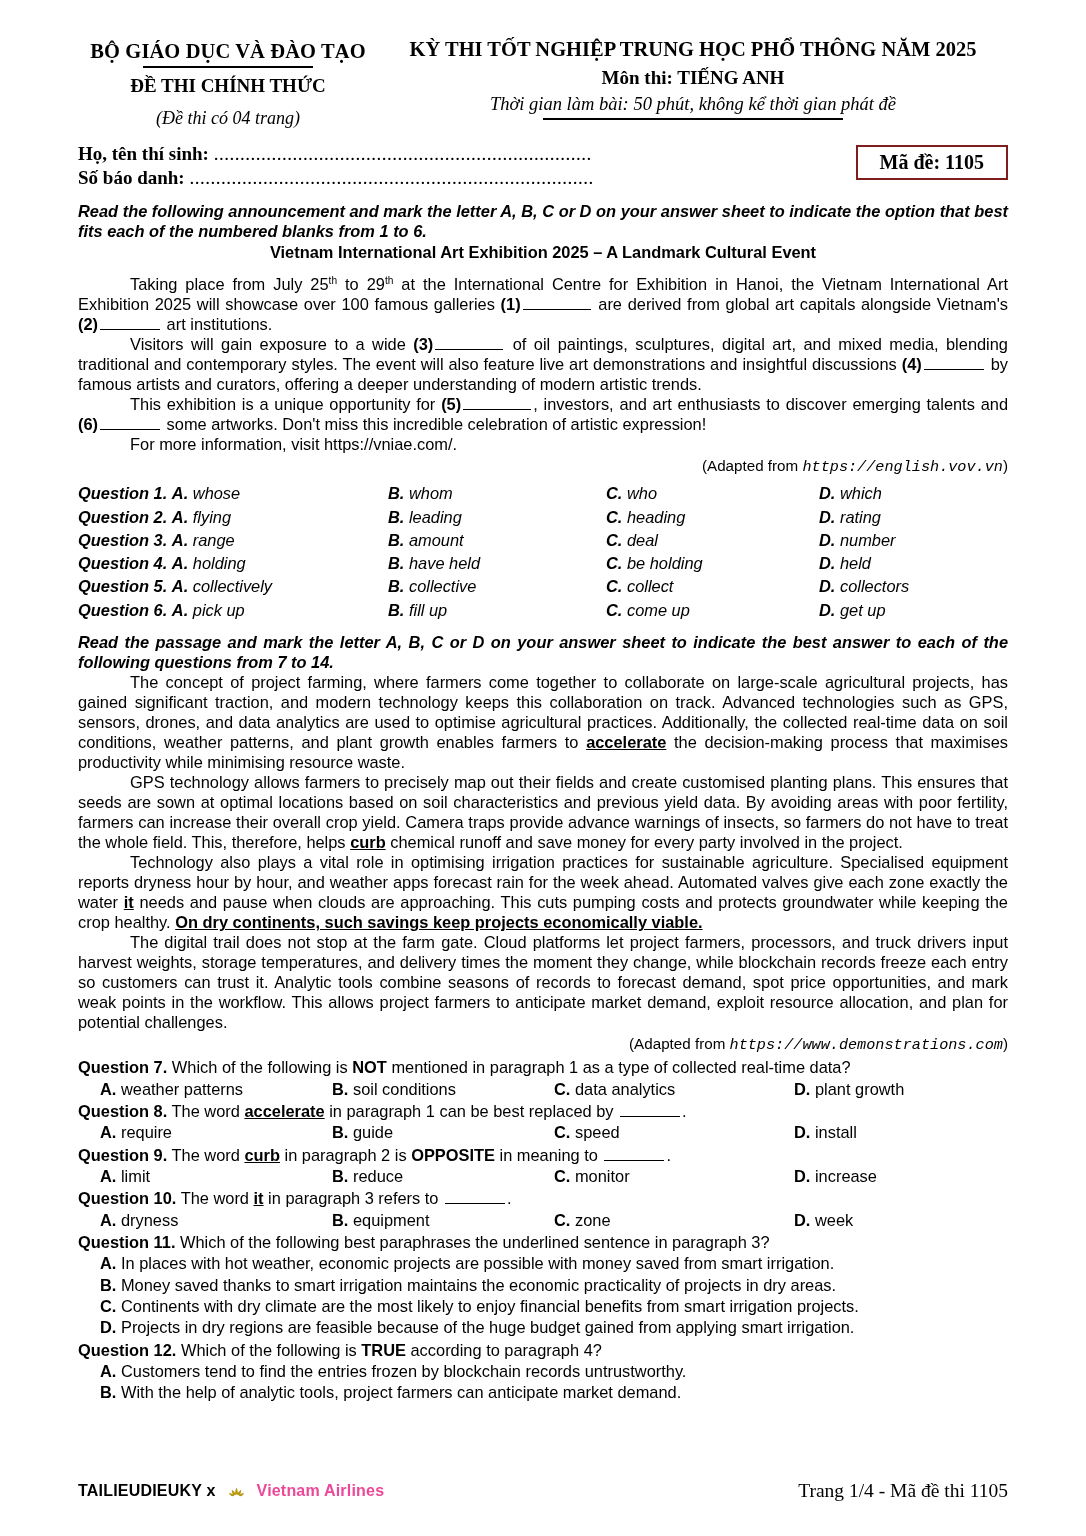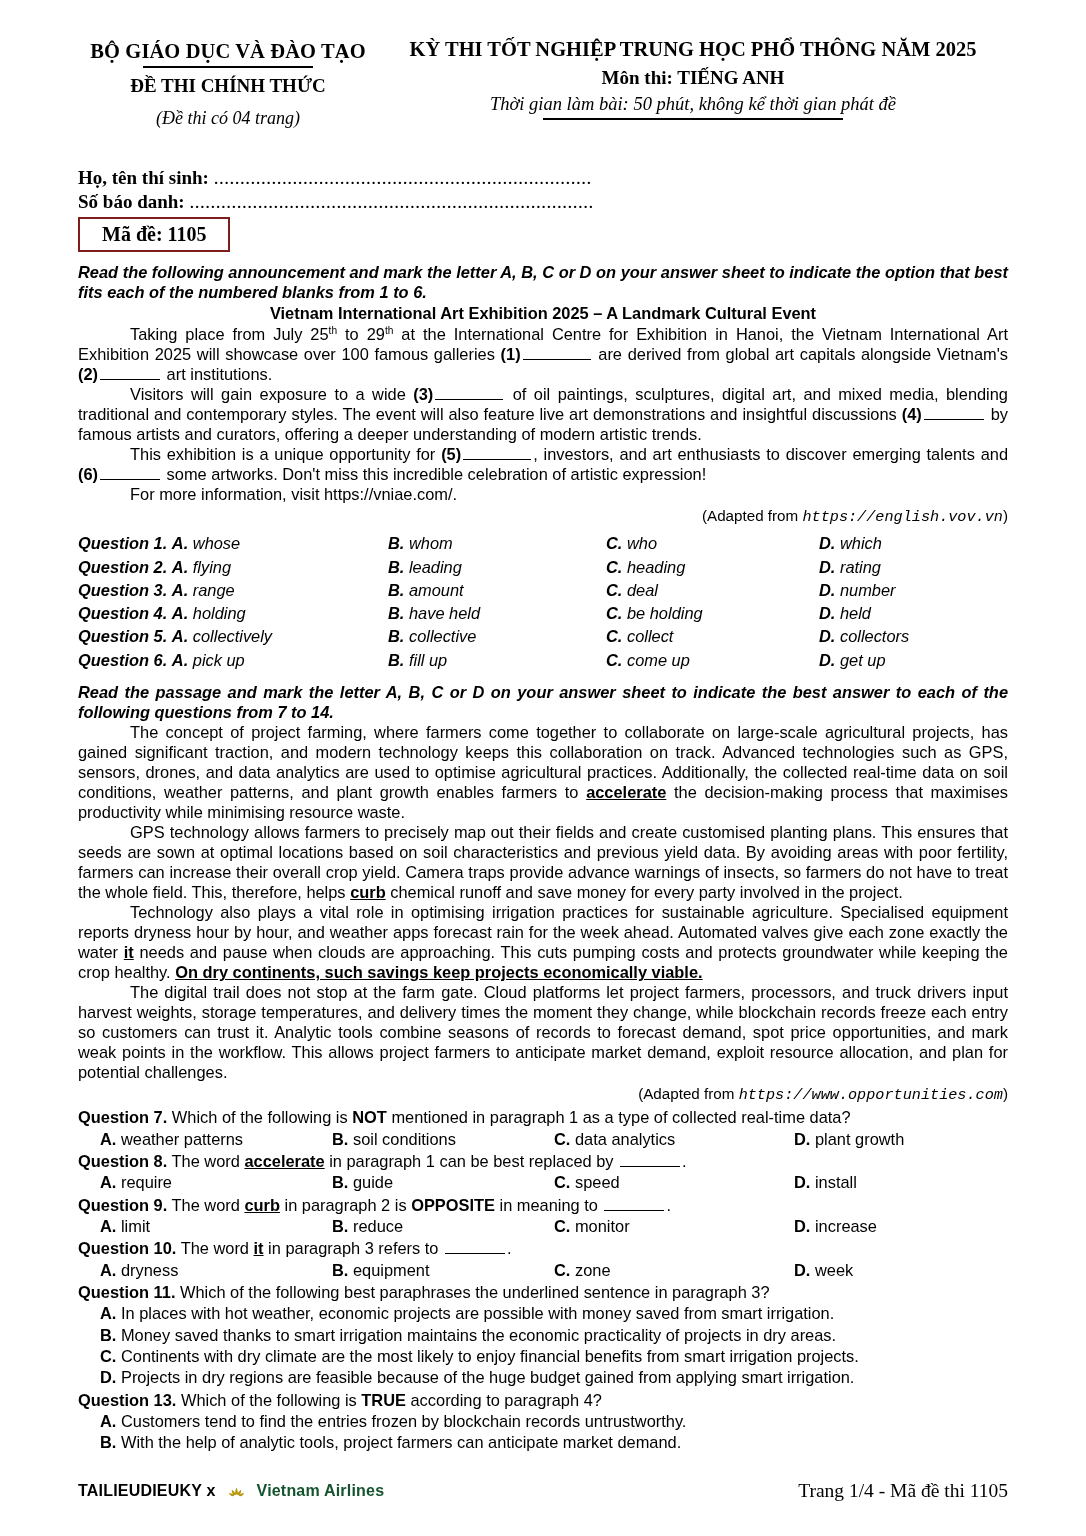--- a/index.html
+++ b/index.html
@@ -47,22 +47,22 @@
   .duration{
     font-family:"Liberation Serif", serif;
     font-style:italic; font-size:18.5px; margin-top:5px;
   }
   .rule-under-duration{
     width:300px;height:2px;background:#000;margin:3px auto 0 auto;
   }
 
   
   .candidate{
-    margin-top:38px;
-    display:flex; align-items:flex-start;flex-direction:column;
+    margin-top:14px;
+    display:flex; align-items:flex-start;
   }
   .cand-fields{flex:1;}
   .cand-line{
     font-family:"Liberation Serif", serif;
     font-weight:bold; font-size:19px;
     margin-bottom:2px;
     white-space:nowrap; overflow:hidden;
   }
   .dots{font-weight:normal; letter-spacing:.5px;}
   .code-box{
@@ -74,21 +74,21 @@
     white-space:nowrap;
   }
 
   
   .instr{
     font-weight:bold; font-style:italic; font-size:16.4px;
     line-height:1.22; text-align:justify; margin-top:10px;
   }
   .ann-title{
     font-weight:bold; font-size:16.4px; text-align:center;
-    margin-top:2px; margin-bottom:1px;
+    margin-top:2px; margin-bottom:12px;
   }
   p.para{
     font-size:16.4px; line-height:1.22;
     text-align:justify; text-justify:inter-word;
     margin:0; text-indent:52px;
   }
   p.para + p.para{margin-top:0;}
   .blank{
     display:inline-block;
     border-bottom:1.6px solid #000;
@@ -124,21 +124,21 @@
 
   
   .footer{
     position:absolute; left:78px; right:78px; bottom:34px;
     display:flex; align-items:center; justify-content:space-between;
   }
   .brand{
     font-size:16px; font-weight:bold; letter-spacing:.2px;
     display:flex; align-items:center; gap:12px;
   }
-  .brand .va{color:#14532d;}
+  .brand .va{color:#ec4899;}
   .lotus{display:inline-block;width:17px;height:13px;vertical-align:-2px;}
   .pagenum{
     font-family:"Liberation Serif", serif;
     font-size:19.5px;
   }
 </style>
 </head>
 <body>
 
 <div class="page">
@@ -229,21 +229,21 @@
   <div class="instr">Read the passage and mark the letter A, B, C or D on your answer sheet to indicate the best answer to each of the following questions from 7 to 14.</div>
 
   <p class="para"><span>The concept of project farming, where farmers come together to collaborate on large-scale agricultural projects, has gained significant traction, and modern technology keeps this collaboration on track. Advanced technologies such as GPS, sensors, drones, and data analytics are used to optimise agricultural practices. Additionally, the collected real-time data on soil conditions, weather patterns, and plant growth enables farmers to </span><span class="u">accelerate</span><span> the decision-making process that maximises productivity while minimising resource waste.</span></p>
 
   <p class="para"><span>GPS technology allows farmers to precisely map out their fields and create customised planting plans. This ensures that seeds are sown at optimal locations based on soil characteristics and previous yield data. By avoiding areas with poor fertility, farmers can increase their overall crop yield. Camera traps provide advance warnings of insects, so farmers do not have to treat the whole field. This, therefore, helps </span><span class="u">curb</span><span> chemical runoff and save money for every party involved in the project.</span></p>
 
   <p class="para"><span>Technology also plays a vital role in optimising irrigation practices for sustainable agriculture. Specialised equipment reports dryness hour by hour, and weather apps forecast rain for the week ahead. Automated valves give each zone exactly the water </span><span class="u">it</span><span> needs and pause when clouds are approaching. This cuts pumping costs and protects groundwater while keeping the crop healthy. </span><span class="u">On dry continents, such savings keep projects economically viable.</span></p>
 
   <p class="para">The digital trail does not stop at the farm gate. Cloud platforms let project farmers, processors, and truck drivers input harvest weights, storage temperatures, and delivery times the moment they change, while blockchain records freeze each entry so customers can trust it. Analytic tools combine seasons of records to forecast demand, spot price opportunities, and mark weak points in the workflow. This allows project farmers to anticipate market demand, exploit resource allocation, and plan for potential challenges.</p>
 
-  <div class="src"><span>(Adapted from </span><i>https://www.opportunities.com</i><span>)</span></div>
+  <div class="src"><span>(Adapted from </span><i>https://www.demonstrations.com</i><span>)</span></div>
 
   <div class="qblock">
 
     <div class="qstem"><b>Question 7.</b> <span>Which of the following is </span><b>NOT</b><span> mentioned in paragraph 1 as a type of collected real-time data?</span></div>
     <div class="opts">
       <div class="o1"><b>A.</b> <span>weather patterns</span></div>
       <div class="o2"><b>B.</b> <span>soil conditions</span></div>
       <div class="o3"><b>C.</b> <span>data analytics</span></div>
       <div class="o4"><b>D.</b> <span>plant growth</span></div>
     </div>
@@ -271,21 +271,21 @@
       <div class="o3"><b>C.</b> <span>zone</span></div>
       <div class="o4"><b>D.</b> <span>week</span></div>
     </div>
 
     <div class="qstem"><b>Question 11.</b> <span>Which of the following best paraphrases the underlined sentence in paragraph 3?</span></div>
     <div class="optline"><b>A.</b> <span>In places with hot weather, economic projects are possible with money saved from smart irrigation.</span></div>
     <div class="optline"><b>B.</b> <span>Money saved thanks to smart irrigation maintains the economic practicality of projects in dry areas.</span></div>
     <div class="optline"><b>C.</b> <span>Continents with dry climate are the most likely to enjoy financial benefits from smart irrigation projects.</span></div>
     <div class="optline"><b>D.</b> <span>Projects in dry regions are feasible because of the huge budget gained from applying smart irrigation.</span></div>
 
-    <div class="qstem"><b>Question 13.</b> <span>Which of the following is </span><b>TRUE</b><span> according to paragraph 4?</span></div>
+    <div class="qstem"><b>Question 12.</b> <span>Which of the following is </span><b>TRUE</b><span> according to paragraph 4?</span></div>
     <div class="optline"><b>A.</b> <span>Customers tend to find the entries frozen by blockchain records untrustworthy.</span></div>
     <div class="optline"><b>B.</b> <span>With the help of analytic tools, project farmers can anticipate market demand.</span></div>
 
   </div>
 
 </div>
 
 <div class="footer">
   <div class="brand">
     <span>TAILIEUDIEUKY x</span>

